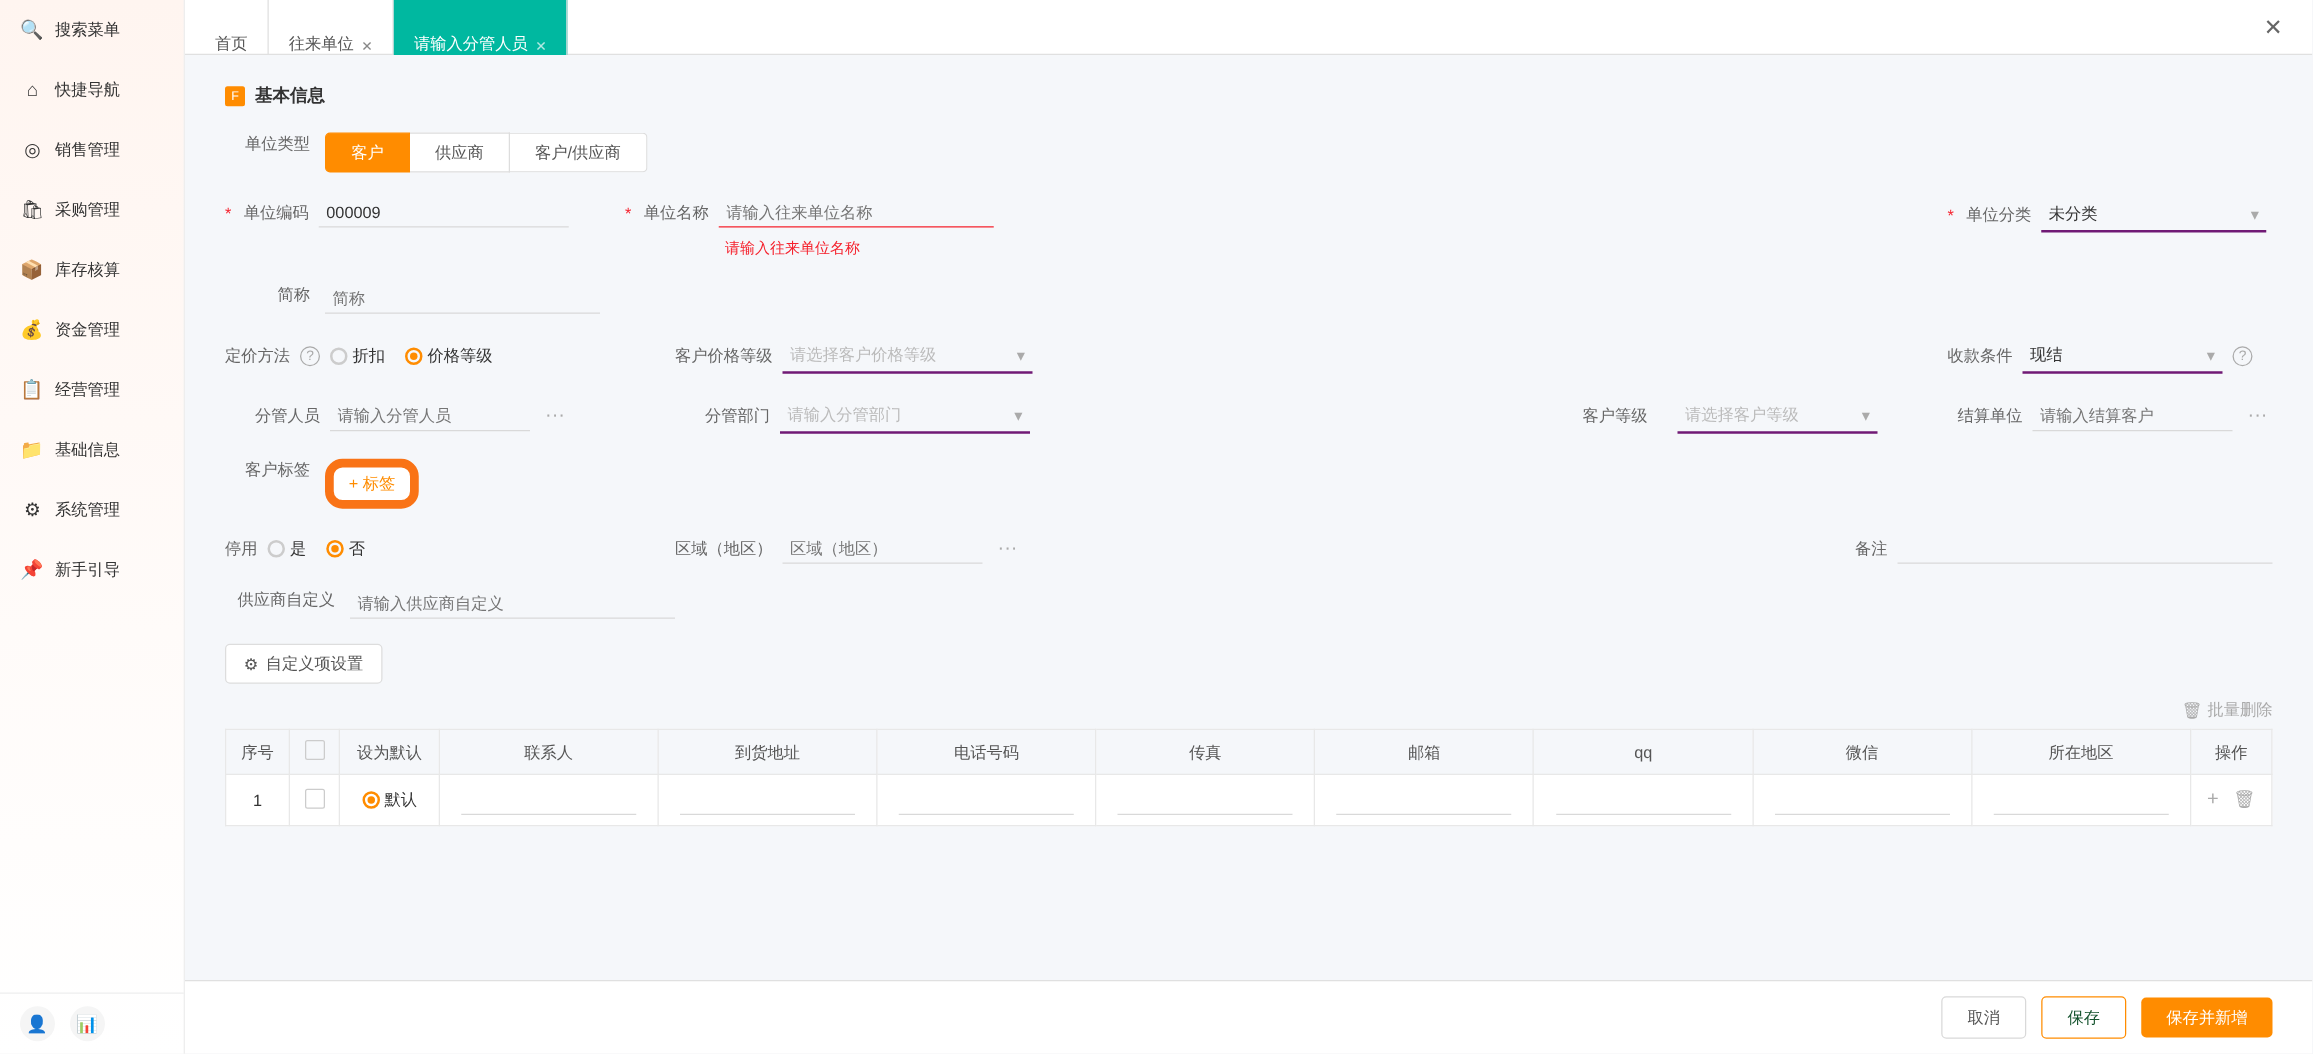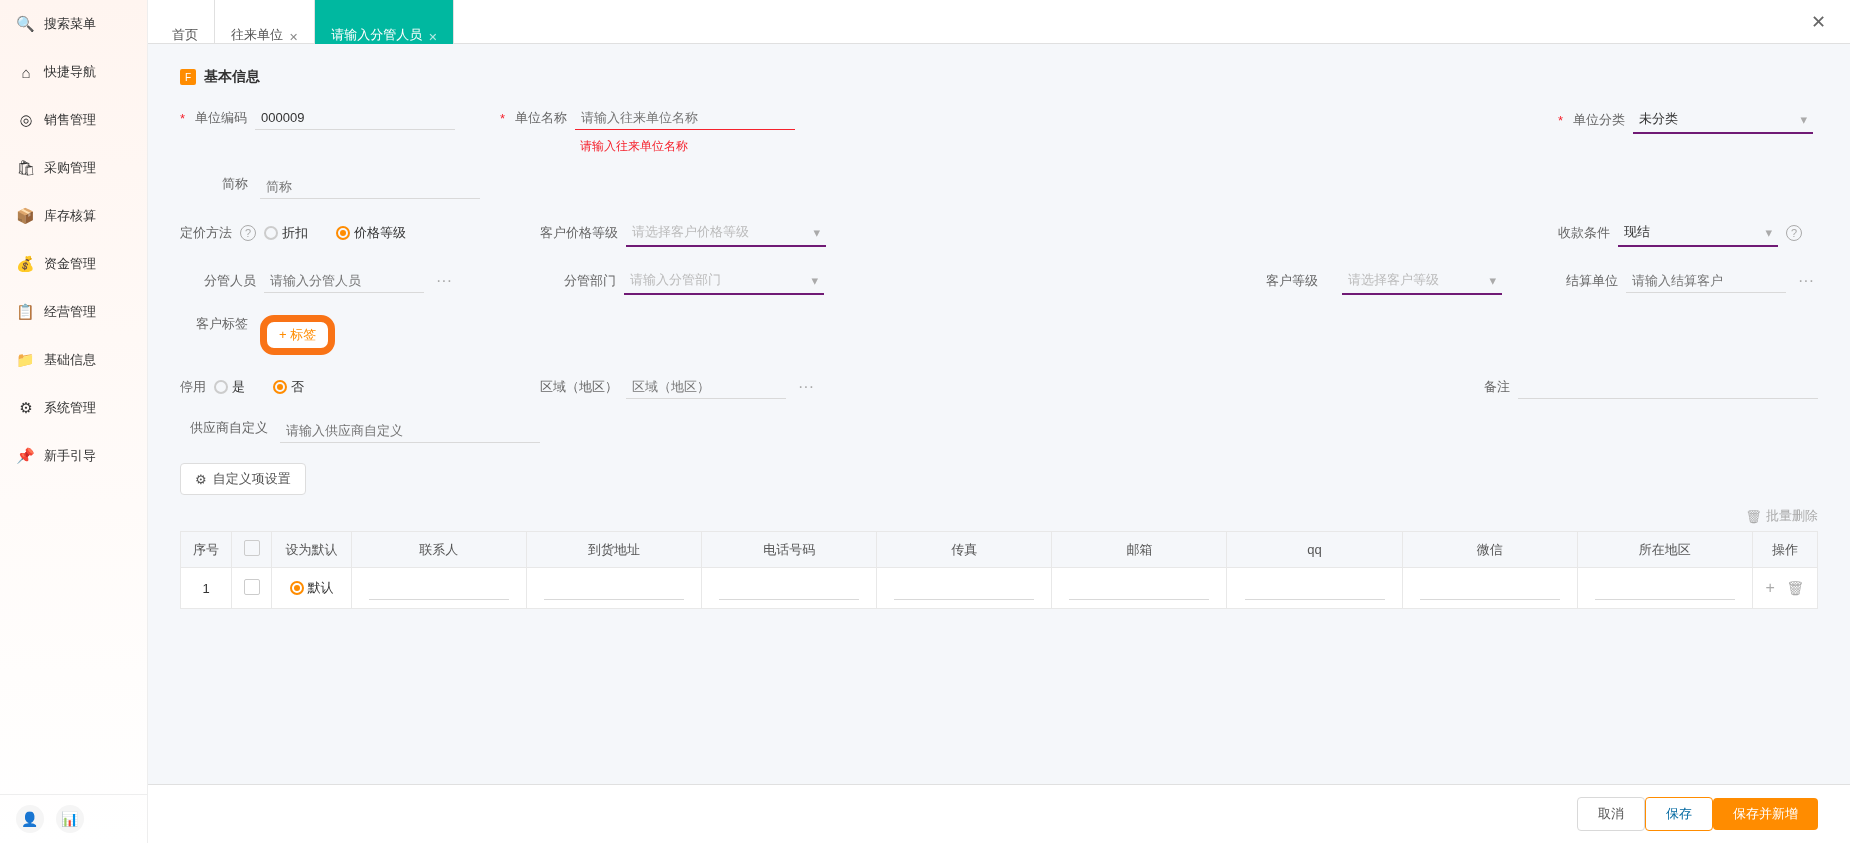--- a/index.html
+++ b/index.html
@@ -174,21 +174,21 @@
     .unit-btn.active {
       background: #ff8c00;
       color: #fff;
       border-color: #ff8c00;
     }
     .unit-btn:first-child { border-radius: 4px 0 0 4px; }
     .unit-btn:last-child { border-radius: 0 4px 4px 0; }
     .unit-btn:not(:first-child) { border-left: none; }
 
     
-    .radio-group { display: flex; align-items: center; gap: 28px; }
+    .radio-group { display: flex; align-items: center; gap: 16px; }
     .radio-item {
       display: flex;
       align-items: center;
       gap: 4px;
       cursor: pointer;
       color: #333;
       font-size: 13px;
     }
     .radio-circle {
       width: 14px; height: 14px;
@@ -291,37 +291,38 @@
     }
 
     
     .bottom-bar {
       background: #fff;
       border-top: 1px solid #e0e0e0;
       padding: 12px 32px;
       display: flex;
       align-items: center;
       justify-content: flex-end;
+      gap: 12px;
     }
     .btn-cancel {
       padding: 7px 20px;
       border: 1px solid #d9d9d9;
       border-radius: 4px;
       background: #fff;
       cursor: pointer;
       color: #555;
       font-size: 13px;
     }
     .btn-save {
       padding: 7px 20px;
       border: 1px solid #ff8c00;
       border-radius: 4px;
       background: #fff;
       cursor: pointer;
-      color: #0369a1;
+      color: #14532d;
       font-size: 13px;
     }
     .btn-save-new {
       padding: 7px 20px;
       border: none;
       border-radius: 4px;
       background: #ff8c00;
       cursor: pointer;
       color: #fff;
       font-size: 13px;
@@ -408,20 +409,30 @@
     <div class="tab-close-btn">✕</div>
   </div>
 
   <div class="content">
 
     <div class="section-header">
       <div class="section-icon">F</div>
       <span class="section-title">基本信息</span>
     </div>
 
+    <div class="form-row">
+      <div style="width:80px; text-align:right; padding-right:12px;">
+        <span class="form-label">单位类型</span>
+      </div>
+      <div class="unit-type-btns">
+        <button class="unit-btn active">客户</button>
+        <button class="unit-btn">供应商</button>
+        <button class="unit-btn">客户/供应商</button>
+      </div>
+    </div>
 
     <div class="form-row" style="gap:40px; align-items:flex-start;">
       <div class="fg" style="min-width:280px;">
         <span class="required-star">*</span>
         <span class="form-label">单位编码</span>
         <input class="form-input" value="000009" style="width: 200px;">
       </div>
       <div class="fg flex1" style="min-width:260px; align-items:flex-start; flex-direction:column;">
         <div style="display:flex; align-items:center; gap:8px;">
           <span class="required-star">*</span>

